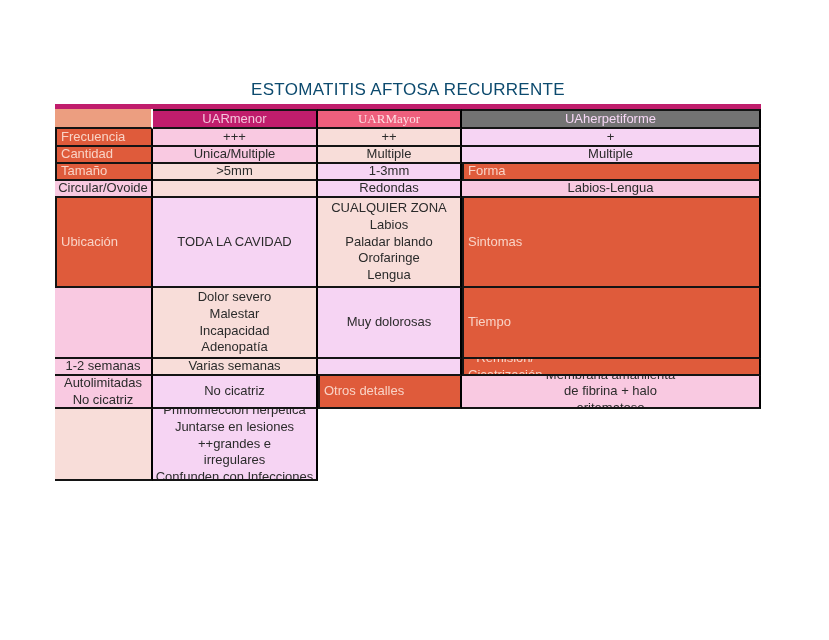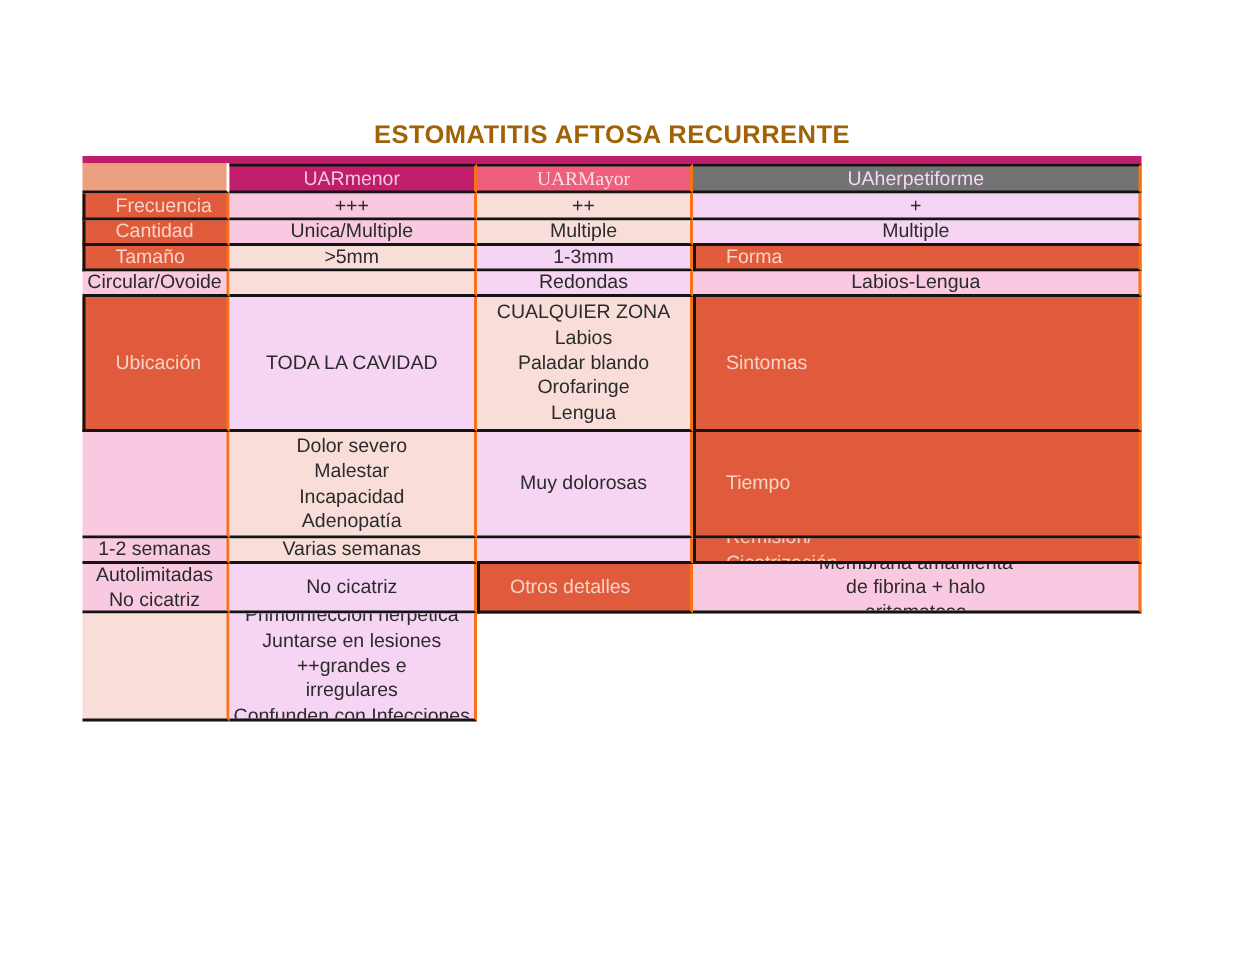--- a/index.html
+++ b/index.html
@@ -1,31 +1,31 @@
 <!DOCTYPE html>
 <html><head>
 <meta charset="utf-8">
 <style>
   * { margin:0; padding:0; box-sizing:border-box; }
   html,body { width:829px; height:640px; background:#ffffff; overflow:hidden;
               font-family:"Liberation Sans", sans-serif; }
   .sheet { position:relative; width:829px; height:640px; background:#ffffff; }
   .wrap { position:absolute; left:55px; top:80px; width:706px; }
-  .title { text-align:center; font-size:17px; font-weight:bold; color:#a16207;
+  .title { text-align:center; font-size:17px; font-weight:normal; color:#0c4a6e;
            letter-spacing:0.3px; margin-bottom:4px; }
   .accent-bar { height:5px; background:#c01d6c; width:100%; }
   .tbl { display:grid;
          grid-template-columns:98px 165px 144px 299px;
          grid-template-rows:20px 18px 17px 17px 17px 90px 71px 17px 33px 72px; }
-  .c { border-right:2px solid #f97316; border-bottom:2px solid #141414;
+  .c { border-right:2px solid #000000; border-bottom:2px solid #141414;
        display:flex; align-items:center; justify-content:center;
        text-align:center; font-size:13px; line-height:1.28; color:#2b2b2b;
        white-space:pre-line; overflow:hidden; }
   .col1 { border-left:2px solid #141414; background:#df5b3b; color:#f9d3c6;
-          justify-content:flex-start; text-align:left; padding-left:20px; }
+          justify-content:flex-start; text-align:center; padding-left:4px; }
   .hdr { border-top:2px solid #141414; }
   .corner { border:none; border-bottom:2px solid #141414; border-right:2px solid #ffffff;
             background:#ec9e80; }
   .h-menor { background:#c01d6c; color:#f4c6dc; }
   .h-mayor { background:#ee5f7d; color:#fde0e3;font-family:Liberation Serif, serif; }
   .h-herpe { background:#737373; color:#f6d7f5; }
   .b-menor { background:#f9c9e1; }
   .b-mayor { background:#f8ddd9; }
   .b-herpe { background:#f6d4f3; }
 </style>

